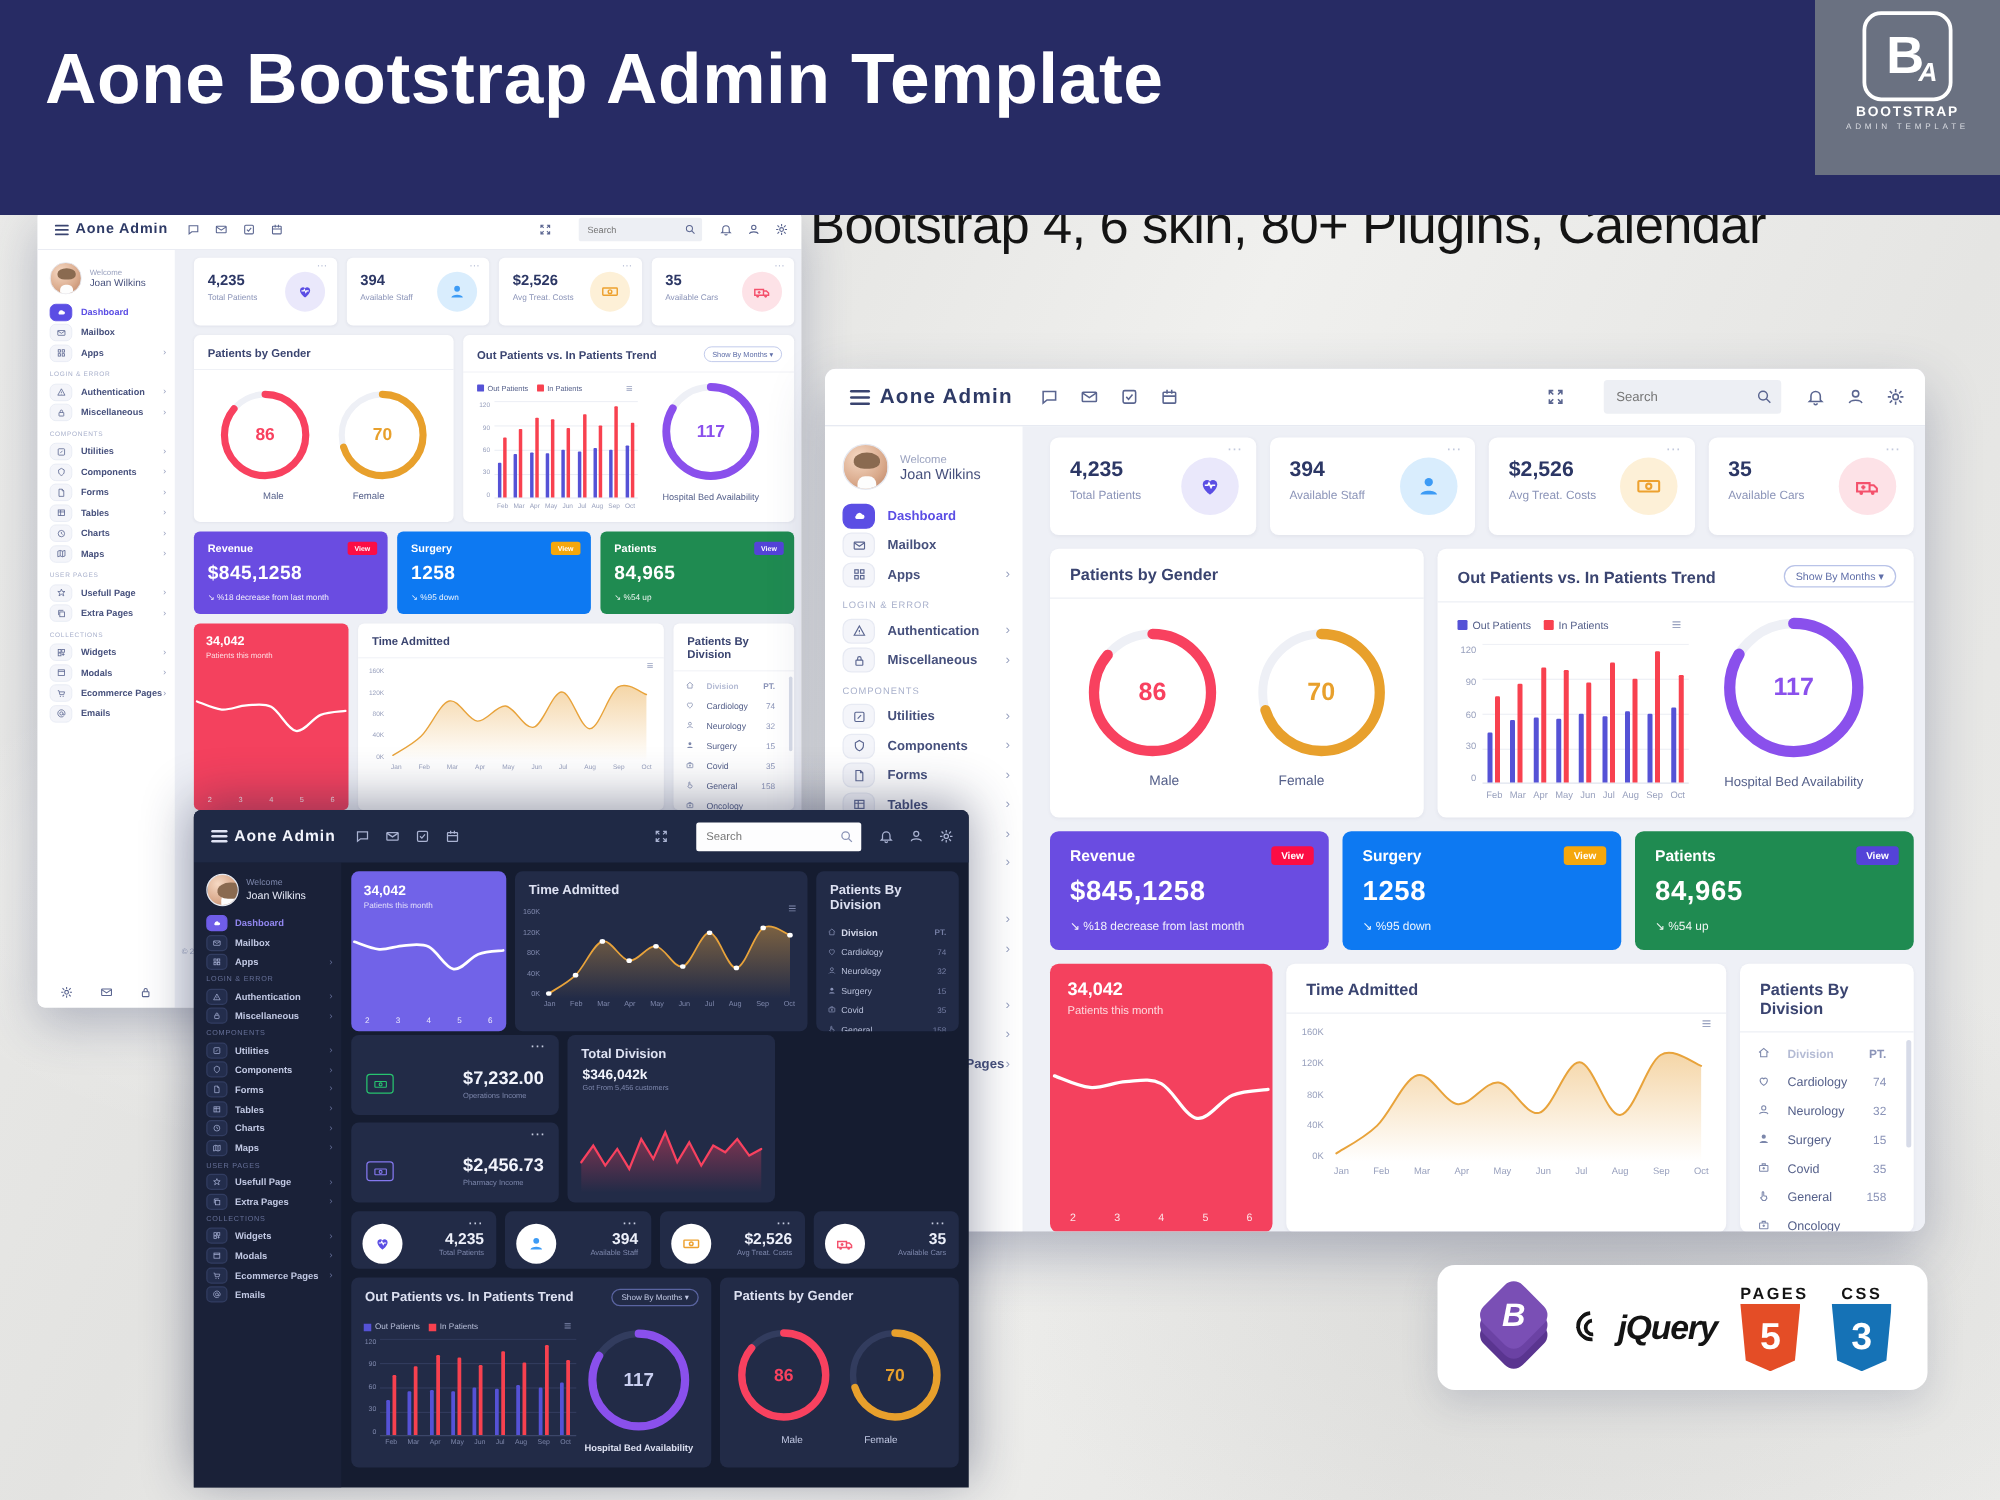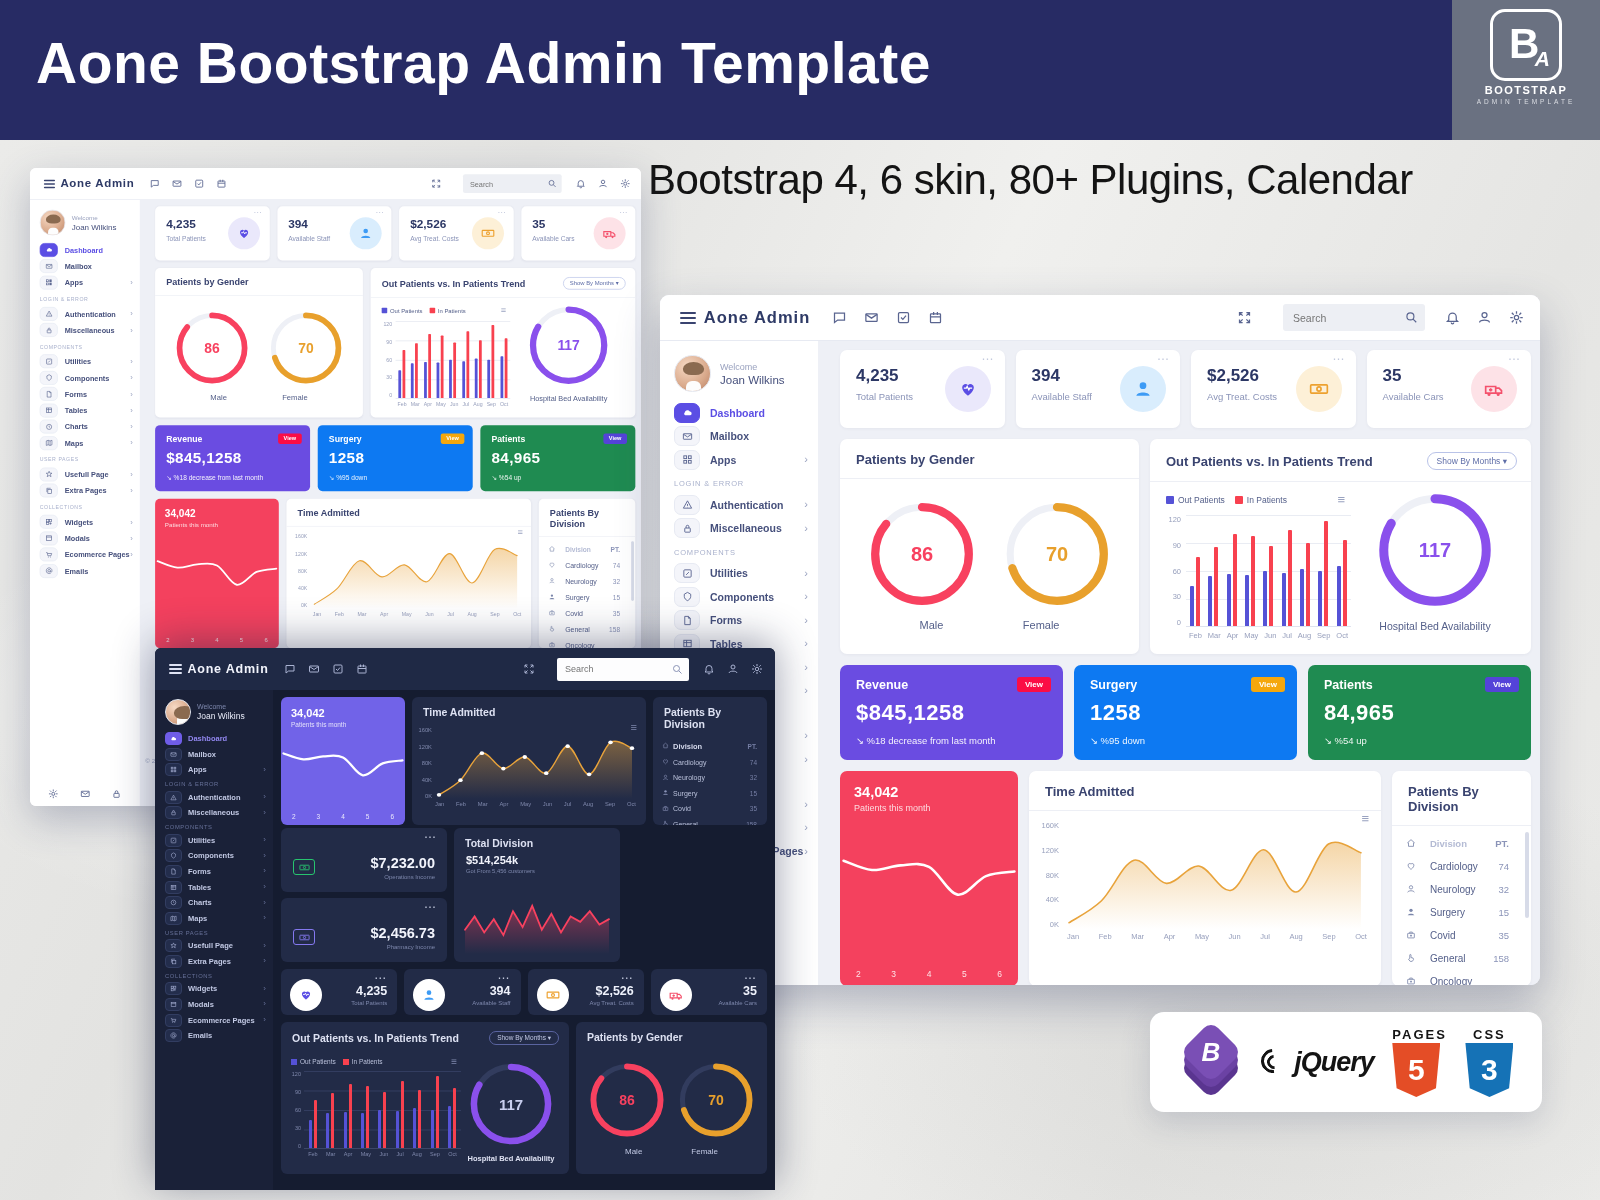--- a/index.html
+++ b/index.html
@@ -4,21 +4,21 @@
 <style>
   *{box-sizing:border-box;margin:0;padding:0}
   html,body{background:#d8d8d6}
   .canvas{position:relative;width:1600px;height:1200px;overflow:hidden;
     background:linear-gradient(115deg,#ececea 0%,#e3e3e1 28%,#f0f0ee 52%,#e5e5e3 78%,#ebebe9 100%);
     font-family:"Liberation Sans",sans-serif;}
   .canvas:before{content:"";position:absolute;inset:0;
     background:radial-gradient(600px 300px at 20% 60%,rgba(255,255,255,.5),transparent 70%),
                radial-gradient(700px 400px at 80% 85%,rgba(200,200,198,.4),transparent 70%);}
   
-  .banner{position:absolute;left:0;top:0;width:1600px;height:140px;background:#272b64;z-index:50}
+  .banner{position:absolute;left:0;top:0;width:1600px;height:172px;background:#272b64;z-index:50}
   .banner-title{position:absolute;left:36px;top:30px;color:#fff;font-size:57px;font-weight:bold;letter-spacing:.5px}
   .brandbox{position:absolute;top:0;right:0;width:148px;height:140px;background:#6a7181;color:#fff;text-align:center;z-index:51}
   .bb-mark{width:72px;height:72px;border:3px solid #fff;border-radius:15px;margin:9px auto 3px;position:relative}
   .bb-b{position:absolute;left:16px;top:8px;font-size:42px;font-weight:bold}
   .bb-a{position:absolute;right:9px;bottom:7px;font-size:21px;font-style:italic;font-weight:bold}
   .bb-l1{font-size:11px;font-weight:bold;letter-spacing:1.5px}
   .bb-l2{font-size:6.5px;letter-spacing:3px;color:#dcdee4;margin-top:2px}
   .subtitle{position:absolute;left:648px;top:156px;font-size:42px;color:#141414;z-index:5;letter-spacing:-.5px}
   
   .dash-left{position:absolute;left:30px;top:168px;width:611px;height:638px;overflow:hidden;border-radius:6px;
@@ -179,21 +179,21 @@
   .dpbd-row{display:flex;align-items:center;height:15.5px;font-size:7px;color:#b9c0da}
   .dpbd-row .pic{width:11px;color:#8a93b8}
   .dpbd-row .pic svg{width:7px;height:7px}
   .dpbd-pt{margin-left:auto;color:#767fa5;font-size:6.5px;padding-right:2px}
   .dpbd-head{color:#d6daec;font-weight:bold;font-size:7.5px}
   .d-row2{margin-top:7px;display:grid;grid-template-columns:166px 166px 1fr;gap:7px;height:134px}
   .d-col2{display:flex;flex-direction:column;gap:6px}
   .inc-card{flex:1;position:relative;padding:14px 12px 0 12px;display:flex;align-items:center}
   .inc-ic{width:22px;height:16px;border:1px solid currentColor;border-radius:3px;display:flex;align-items:center;justify-content:center}
   .inc-ic svg{width:11px;height:11px}
-  .inc-tx{margin-left:auto;text-align:right}
+  .inc-tx{margin-left:auto;text-align:left}
   .inc-v{font-size:14.5px;font-weight:bold;color:#f2f4fc}
   .inc-l{font-size:6px;color:#7d87ac;margin-top:3px}
   .drev-v{font-size:11px;font-weight:bold;color:#f2f4fc;padding:2px 0 0 12px}
   .drev-s{font-size:5.8px;color:#7d87ac;padding:2px 0 0 12px}
   .drev-chart{position:absolute;left:8px;right:8px;bottom:8px;height:62px}
   .drev-chart svg{width:100%;height:100%}
   .dhist-donut{position:absolute;right:10px;top:30px;width:96px;height:96px}
   .dhist-donut svg{width:100%;height:100%}
   .dhist-c{position:absolute;left:26px;top:44px;text-align:center;color:#f2f4fc}
   .dhist-cl{font-size:8px;font-weight:bold}
@@ -1802,21 +1802,21 @@
               <div class="inc-v">$2,456.73</div>
               <div class="inc-l">Pharmacy Income</div>
             </span>
           </div>
         </div>
 
         <div class="dcard" style="overflow:hidden">
           <div class="d-chead" style="padding-bottom:3px">
               <span class="d-ct">Total Division</span>
             </div>
-          <div class="drev-v">$514,254k</div>
+          <div class="drev-v">$346,042k</div>
           <div class="drev-s">Got From 5,456 customers</div>
           <div class="drev-chart"><svg viewBox="0 0 100 42" preserveAspectRatio="none">
                 <defs>
                   <linearGradient id="lg3" x1="0" y1="0" x2="0" y2="1">
                     <stop offset="0" stop-color="#f8415f" stop-opacity=".45"></stop>
                     <stop offset="1" stop-color="#f8415f" stop-opacity="0"></stop>
                   </linearGradient>
                 </defs>
                 <path d="M2,25.6 L8.4,16.599999999999998 L14.8,27.4 L21.200000000000003,18.400000000000002 L27.6,29.200000000000003 L34,13 L40.400000000000006,23.8 L46.8,9.400000000000002 L53.2,25.6 L59.599999999999994,14.8 L66,27.4 L72.39999999999999,16.599999999999998 L78.80000000000001,20.2 L85.2,13 L91.6,22 L98,18.400000000000002 L98,42 L2,42 Z" fill="url(#lg3)"></path>
                 <path d="M2,25.6 L8.4,16.599999999999998 L14.8,27.4 L21.200000000000003,18.400000000000002 L27.6,29.200000000000003 L34,13 L40.400000000000006,23.8 L46.8,9.400000000000002 L53.2,25.6 L59.599999999999994,14.8 L66,27.4 L72.39999999999999,16.599999999999998 L78.80000000000001,20.2 L85.2,13 L91.6,22 L98,18.400000000000002" fill="none" stroke="#f8415f" stroke-width="1.8" vector-effect="non-scaling-stroke" stroke-linecap="round"></path>

